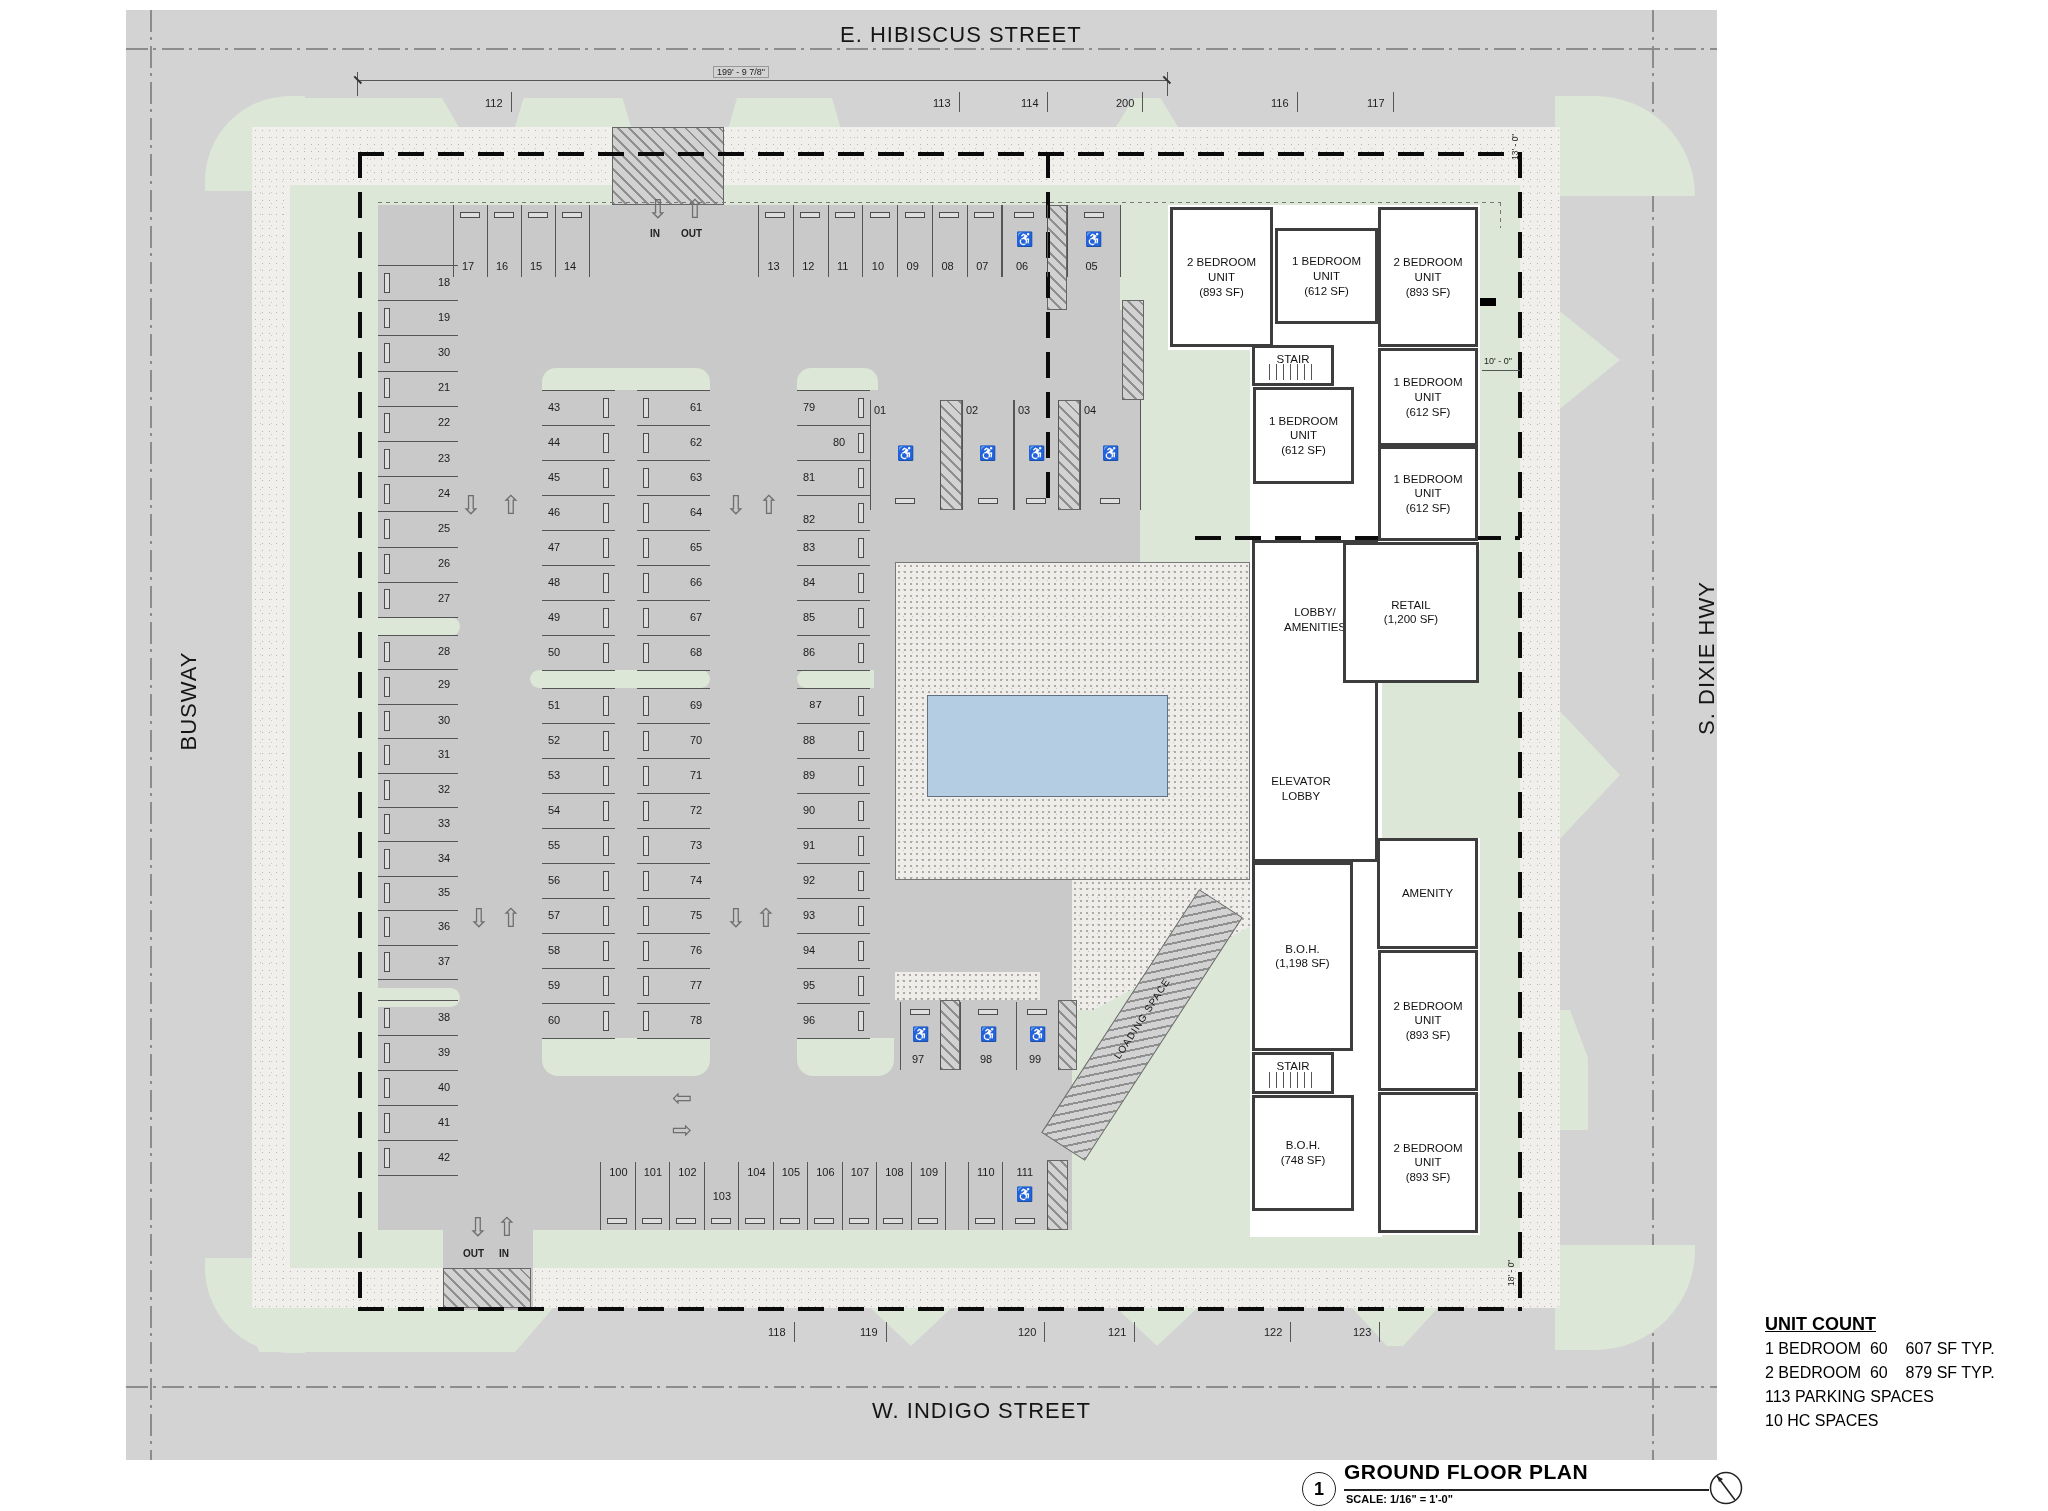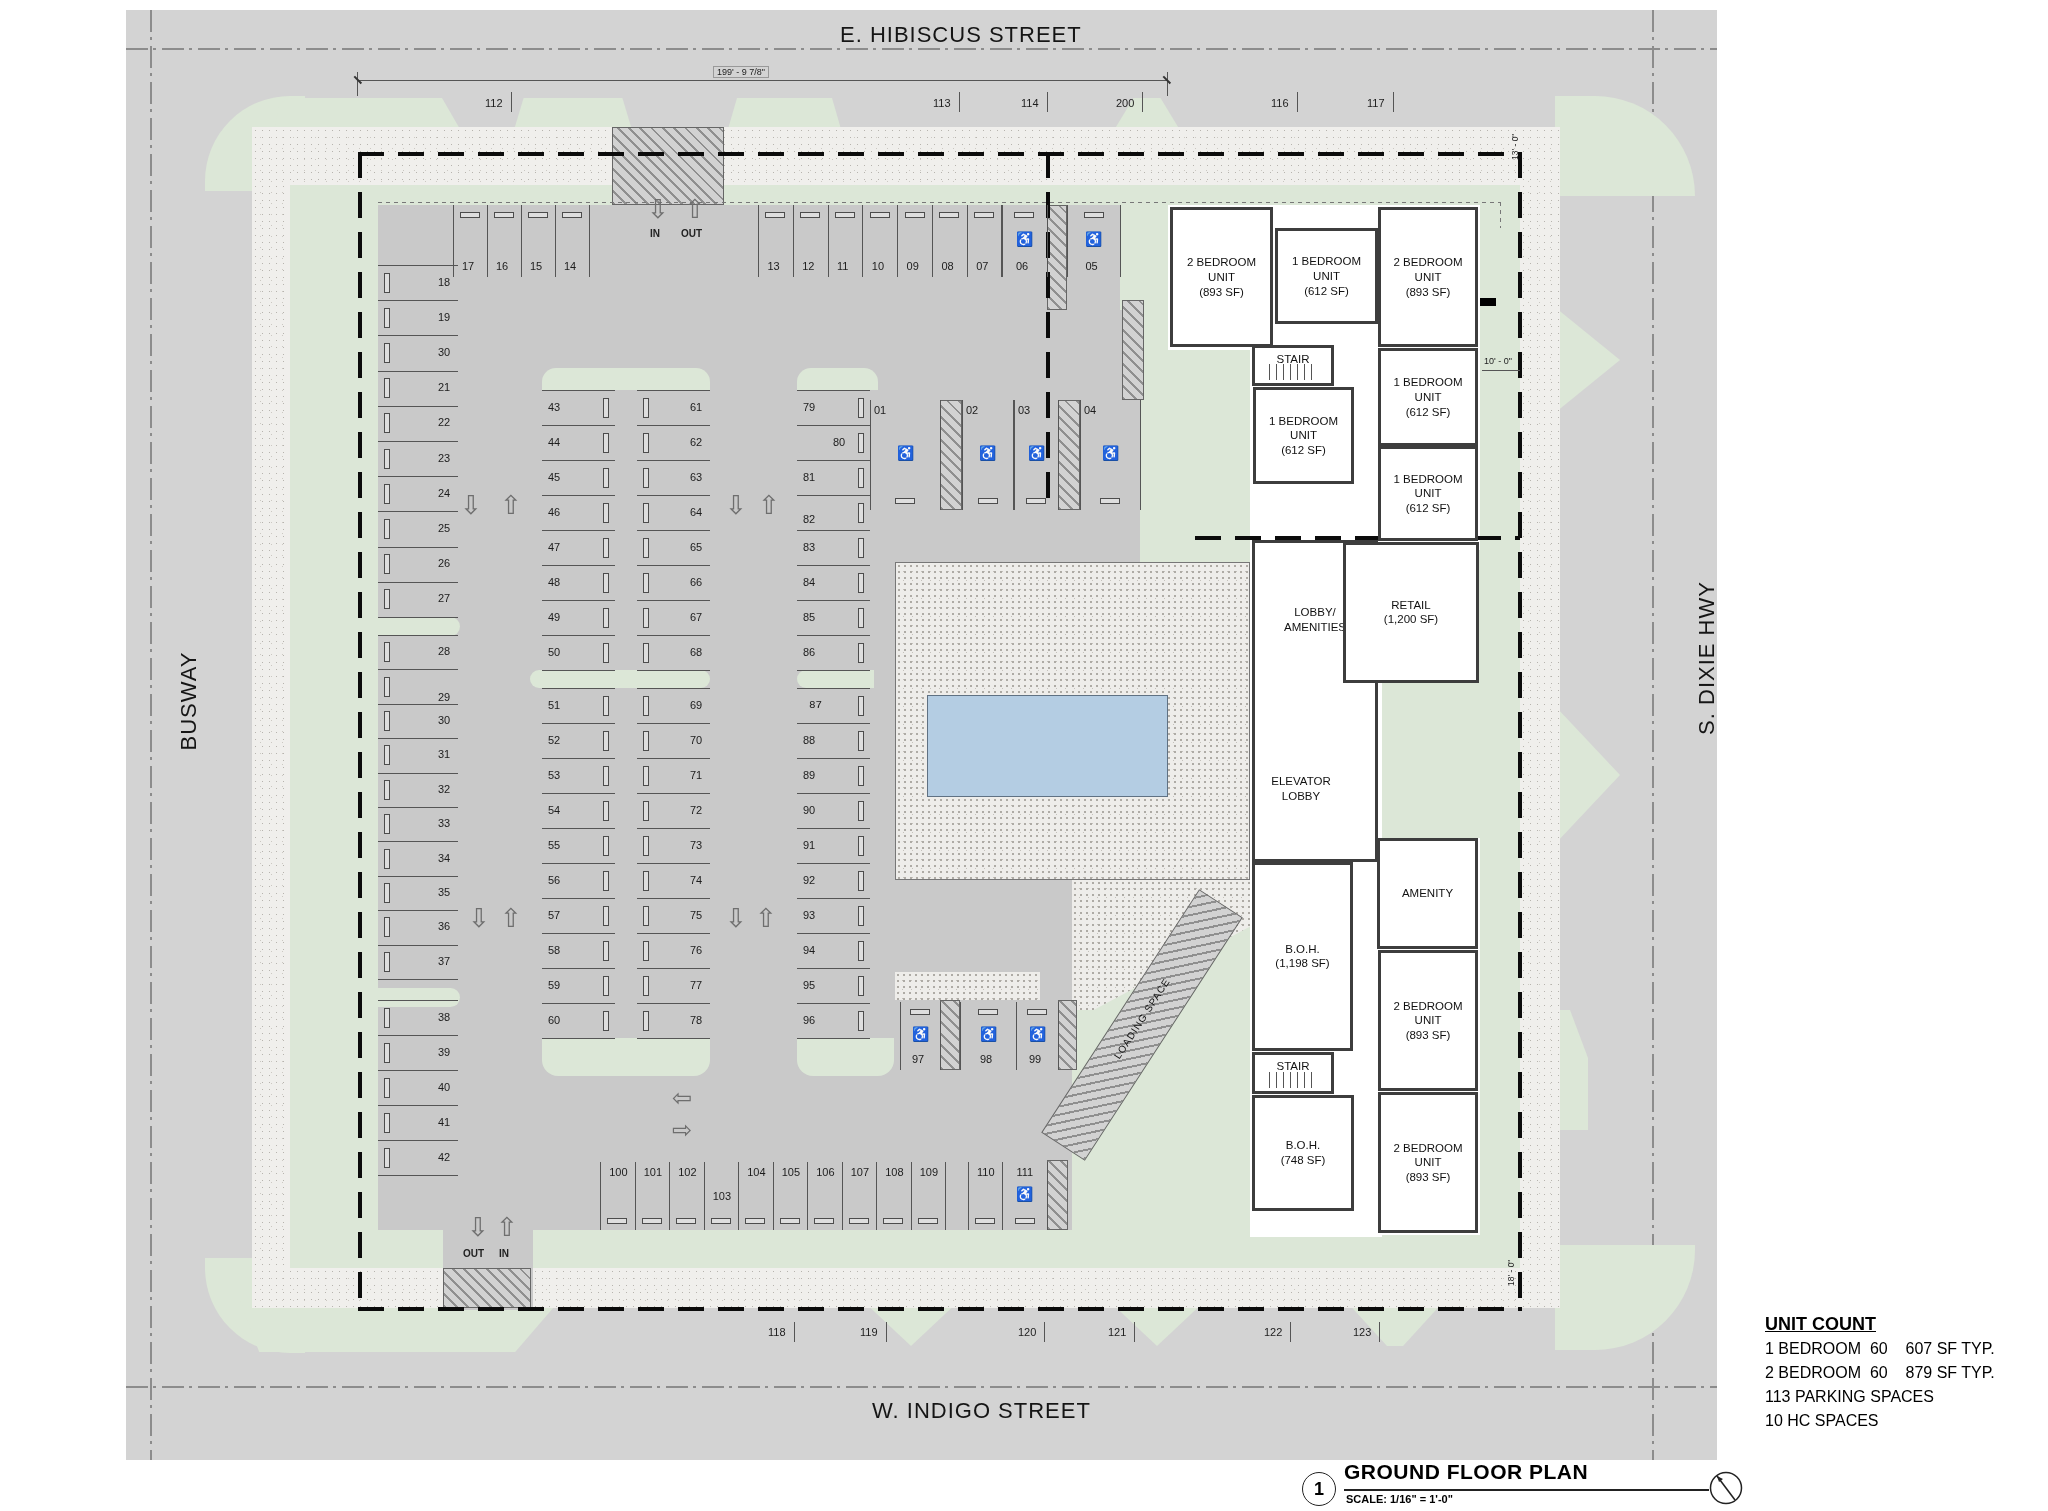--- a/index.html
+++ b/index.html
@@ -411,21 +411,21 @@
       <div class="sep" style="left: 0px; top: 316.8px; width: 80px; height: 1px;"></div>
       <span class="num" style="top: 327.4px; left: 60px;">27</span>
       <div class="stopV" style="top: 324.4px; left: 6px;"></div>
       <div class="sep" style="left: 0px; top: 352px; width: 80px; height: 1px;"></div>
     </div>
     <div style="position: absolute; left: 378px; top: 635px; width: 80px; height: 344px;">
       <div class="sep" style="left: 0px; top: 0px; width: 80px; height: 1px;"></div>
       <span class="num" style="top: 10.2px; left: 60px;">28</span>
       <div class="stopV" style="top: 7.2px; left: 6px;"></div>
       <div class="sep" style="left: 0px; top: 34.4px; width: 80px; height: 1px;"></div>
-      <span class="num" style="top: 56px; left: 60px;">29</span>
+      <span class="num" style="top: 43px; left: 60px;">29</span>
       <div class="stopV" style="top: 41.6px; left: 6px;"></div>
       <div class="sep" style="left: 0px; top: 68.8px; width: 80px; height: 1px;"></div>
       <span class="num" style="top: 79px; left: 60px;">30</span>
       <div class="stopV" style="top: 76px; left: 6px;"></div>
       <div class="sep" style="left: 0px; top: 103.2px; width: 80px; height: 1px;"></div>
       <span class="num" style="top: 113.4px; left: 60px;">31</span>
       <div class="stopV" style="top: 110.4px; left: 6px;"></div>
       <div class="sep" style="left: 0px; top: 137.6px; width: 80px; height: 1px;"></div>
       <span class="num" style="top: 147.8px; left: 60px;">32</span>
       <div class="stopV" style="top: 144.8px; left: 6px;"></div>

